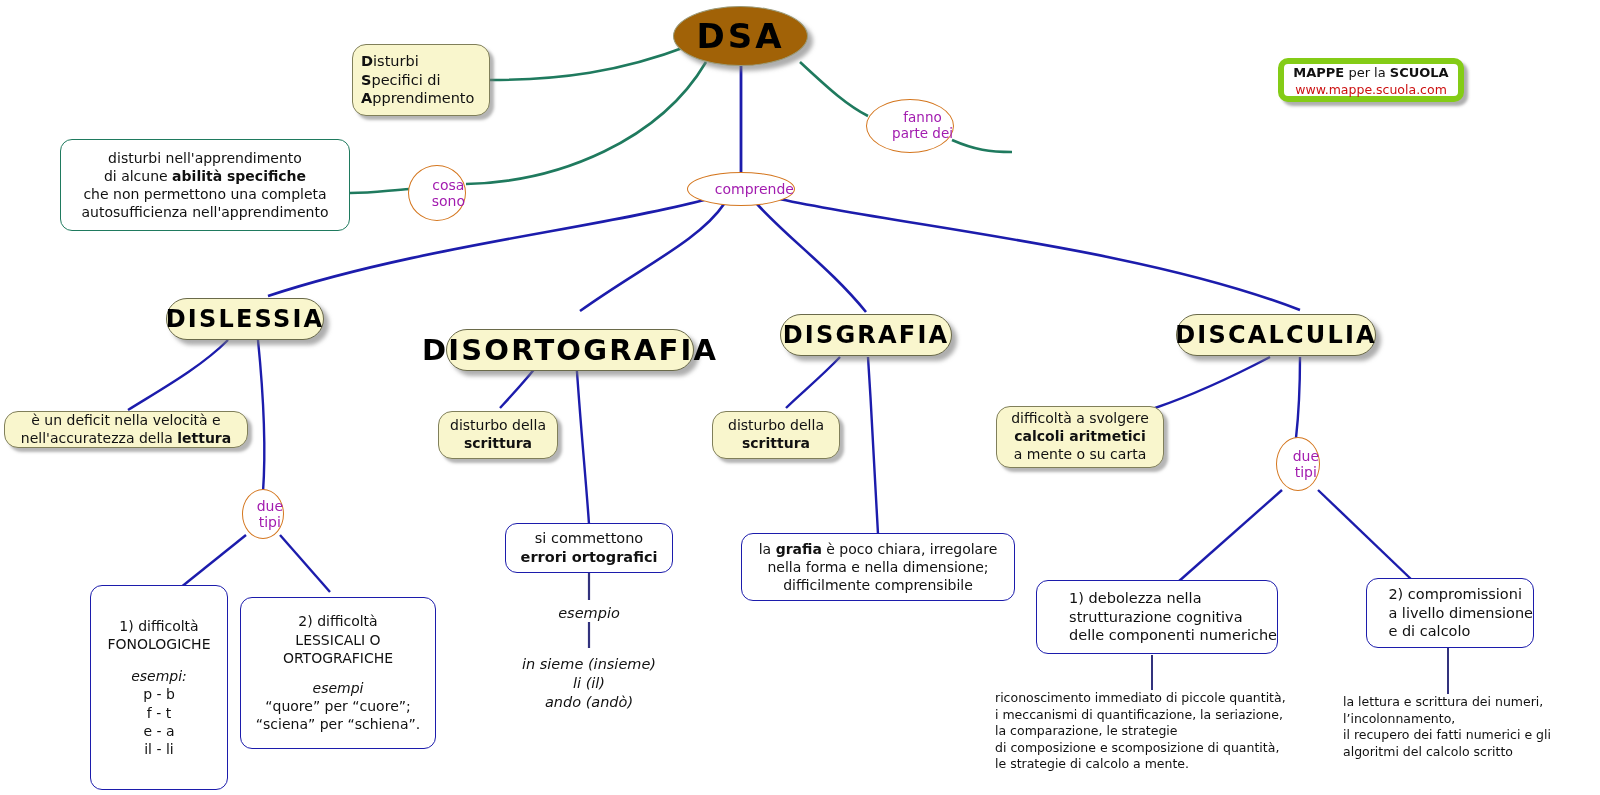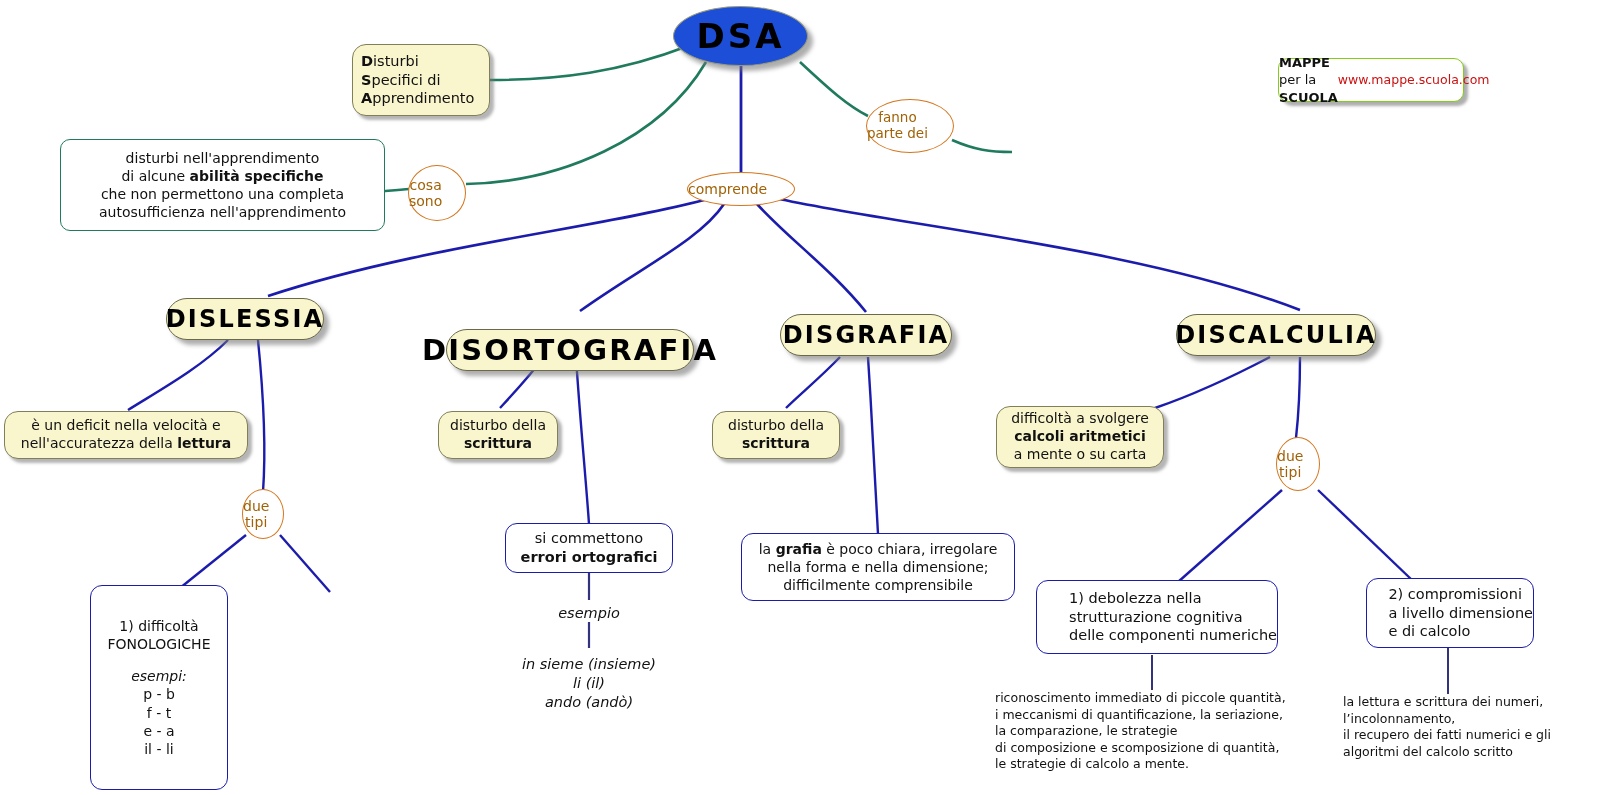--- a/index.html
+++ b/index.html
@@ -36,43 +36,43 @@
   .pill{
     background:#f9f6cd;border:1.6px solid #6a6a4a;border-radius:40px;
     box-shadow:5px 5px 4px rgba(120,120,120,.6);
     display:flex;align-items:center;justify-content:center;
     font-weight:700;letter-spacing:2.2px;color:#000;
     font-family:"DejaVu Sans","Liberation Sans",sans-serif;
   }
 
   
   .ellipse-root{
-    background:#1d4ed8;border:1.4px solid #9a9a78;border-radius:50%;
+    background:#a16207;border:1.4px solid #9a9a78;border-radius:50%;
     box-shadow:5px 5px 4px rgba(120,120,120,.6);
     display:flex;align-items:center;justify-content:center;
     font-weight:700;letter-spacing:3px;color:#000;
   }
   
   .ellipse-link{
     background:#ffffff;border:1.4px solid #d4761e;border-radius:50%;
-    display:flex;align-items:center;justify-content:flex-start;
-    text-align:center;line-height:1.15;color:#a16207;
+    display:flex;align-items:center;justify-content:flex-end;
+    text-align:center;line-height:1.15;color:#a21caf;
   }
 
   
   .plain{color:#111;line-height:1.32;}
   .plain.center{text-align:center;}
   .plain.left{text-align:left;}
   .italic{font-style:italic;}
 
   
   .watermark{
-    background:#ffffff;border:1px solid #84cc16;border-radius:10px;
+    background:#ffffff;border:6px solid #84cc16;border-radius:10px;
     box-shadow:4px 4px 3px rgba(120,120,120,.6);
-    display:flex;flex-direction:row;align-items:center;justify-content:space-between;
+    display:flex;flex-direction:column;align-items:center;justify-content:space-between;
     line-height:1.35;
   }
   .wm1{font-size:13px;color:#111;}
   .wm1 b{font-weight:700;}
   .wm2{font-size:12.5px;color:#cc1111;}
 
   b{font-weight:700;}
 </style>
 </head>
 <body>
@@ -131,21 +131,21 @@
   </div>
 
   <div class="node box-yellow" style="left:352px;top:44px;width:138px;height:72px;font-size:14.5px;padding:4px 8px;">
     <div style="text-align:left;width:100%;">
       <div><b>D</b><span>isturbi</span></div>
       <div><b>S</b><span>pecifici di</span></div>
       <div><b>A</b><span>pprendimento</span></div>
     </div>
   </div>
 
-  <div class="node box-teal" style="left:60px;top:139px;width:325px;height:92px;font-size:14px;padding:4px 6px;border-radius:10px;">
+  <div class="node box-teal" style="left:60px;top:139px;width:290px;height:92px;font-size:14px;padding:4px 6px;">
     <div>
       <div>disturbi nell'apprendimento</div>
       <div><span>di alcune </span><b>abilità specifiche</b></div>
       <div>che non permettono una completa</div>
       <div>autosufficienza nell'apprendimento</div>
     </div>
   </div>
 
   <div class="node ellipse-link" style="left:408px;top:165px;width:58px;height:56px;font-size:14px;">
     <div>
@@ -172,21 +172,21 @@
   <div class="node pill" style="left:446px;top:329px;width:248px;height:42px;font-size:29px;">
     <span>DISORTOGRAFIA</span>
   </div>
   <div class="node pill" style="left:780px;top:314px;width:172px;height:42px;font-size:24px;">
     <span>DISGRAFIA</span>
   </div>
   <div class="node pill" style="left:1176px;top:314px;width:200px;height:42px;font-size:24px;">
     <span>DISCALCULIA</span>
   </div>
 
-  <div class="node box-yellow" style="left:4px;top:411px;width:244px;height:48px;font-size:14px;padding:2px 5px;">
+  <div class="node box-yellow" style="left:4px;top:411px;width:244px;height:37px;font-size:14px;padding:2px 5px;">
     <div>
       <div>è un deficit nella velocità e</div>
       <div><span>nell'accuratezza della </span><b>lettura</b></div>
     </div>
   </div>
 
   <div class="node ellipse-link" style="left:242px;top:489px;width:42px;height:50px;font-size:14px;">
     <div>
       <div>due</div>
       <div>tipi</div>
@@ -199,20 +199,31 @@
       <div>FONOLOGICHE</div>
       <div style="height:14px;"></div>
       <div class="italic">esempi:</div>
       <div>p - b</div>
       <div>f - t</div>
       <div>e - a</div>
       <div>il  - li</div>
     </div>
   </div>
 
+  <div class="node box-blue" style="left:240px;top:597px;width:196px;height:152px;font-size:14px;padding:6px 4px;">
+    <div>
+      <div>2) difficoltà</div>
+      <div>LESSICALI O</div>
+      <div>ORTOGRAFICHE</div>
+      <div style="height:12px;"></div>
+      <div class="italic">esempi</div>
+      <div>“quore” per “cuore”;</div>
+      <div>“sciena” per “schiena”.</div>
+    </div>
+  </div>
 
   <div class="node box-yellow" style="left:438px;top:411px;width:120px;height:48px;font-size:14px;">
     <div>
       <div>disturbo della</div>
       <div><b>scrittura</b></div>
     </div>
   </div>
 
   <div class="node box-blue" style="left:505px;top:523px;width:168px;height:50px;font-size:14.5px;">
     <div>

